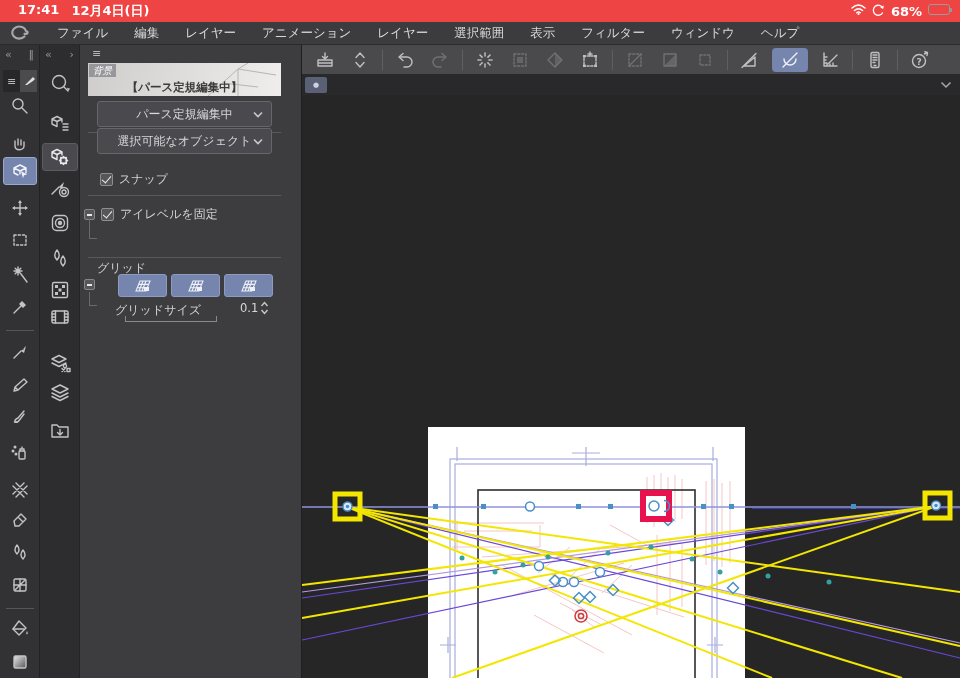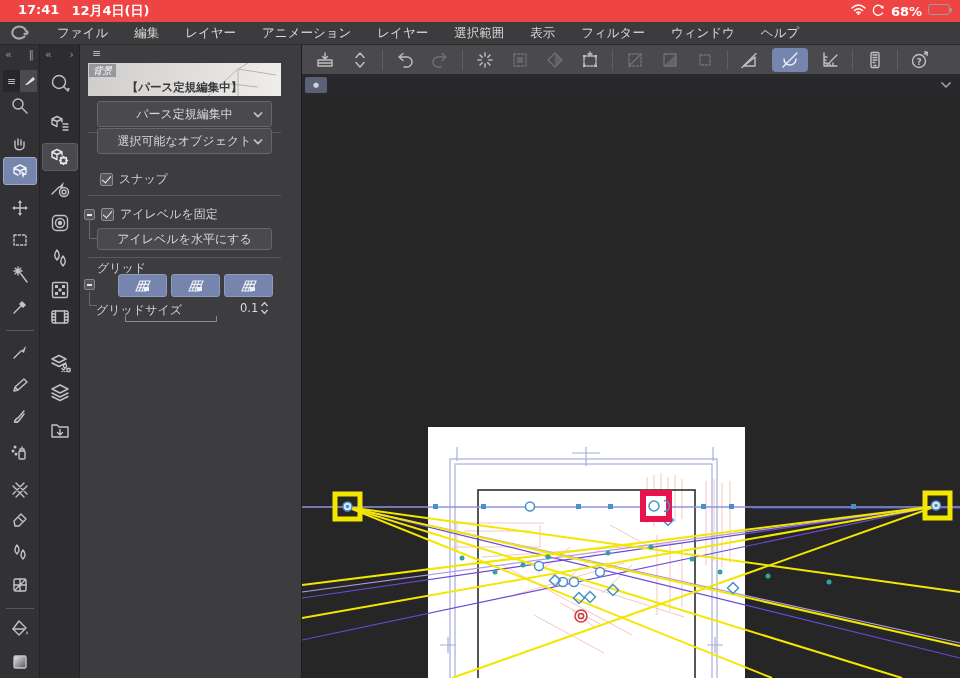--- a/index.html
+++ b/index.html
@@ -345,23 +345,20 @@
       <span class="chk"></span>
       <span>スナップ</span>
     </div>
     <div class="psep" style="top:150px"></div>
     <div class="prow" style="left:4px;top:161px">
       <span class="minus"></span>
       <span class="chk"></span>
       <span>アイレベルを固定</span>
     </div>
     <div class="treeline" style="left:9px;top:174px;width:8px;height:20px"></div>
-    <div class="pbtn" style="top:183px;height:22px">
-      <span>アイレベルを水平にする</span>
-    </div>
     <div class="psep" style="top:212px"></div>
     <div class="prow" style="left:17px;top:215px">
       <span>グリッド</span>
     </div>
     <span class="minus" style="position:absolute;left:4px;top:234px"></span>
     <div class="treeline" style="left:9px;top:247px;width:8px;height:14px"></div>
     <div class="prow" style="left:38px;top:229px;gap:4px">
       <span class="gbtn">
           <svg width="18" height="14" viewBox="0 0 18 14">
             <path d="M2 12 L6 2 H16 L12 12 Z M5 12 L9 2 M8 12 L12 2 M3.3 8.7 H13.5 M4.6 5.4 H14.7"></path>
@@ -374,21 +371,21 @@
             <rect x="10" y="8" width="5" height="4" fill="currentColor" stroke="none"></rect>
           </svg>
         </span>
       <span class="gbtn">
           <svg width="18" height="14" viewBox="0 0 18 14">
             <path d="M2 12 L6 2 H16 L12 12 Z M5 12 L9 2 M8 12 L12 2 M3.3 8.7 H13.5 M4.6 5.4 H14.7"></path>
             <rect x="10" y="8" width="5" height="4" fill="currentColor" stroke="none"></rect>
           </svg>
         </span>
     </div>
-    <div class="prow" style="left:16px;top:257px">
+    <div class="prow" style="left:35px;top:257px">
       <span>グリッドサイズ</span>
     </div>
     <div class="slider" style="left:45px;top:271px;width:92px"></div>
     <div class="stepval" style="left:160px;top:256px">
       <span>0.1</span>
       <svg width="9" height="14" viewBox="0 0 9 14">
           <path d="M1.5 5 L4.5 1.5 L7.5 5 M1.5 9 L4.5 12.5 L7.5 9" stroke="#c8c8ca" stroke-width="1.4" fill="none"></path>
         </svg>
     </div>
   </div>

